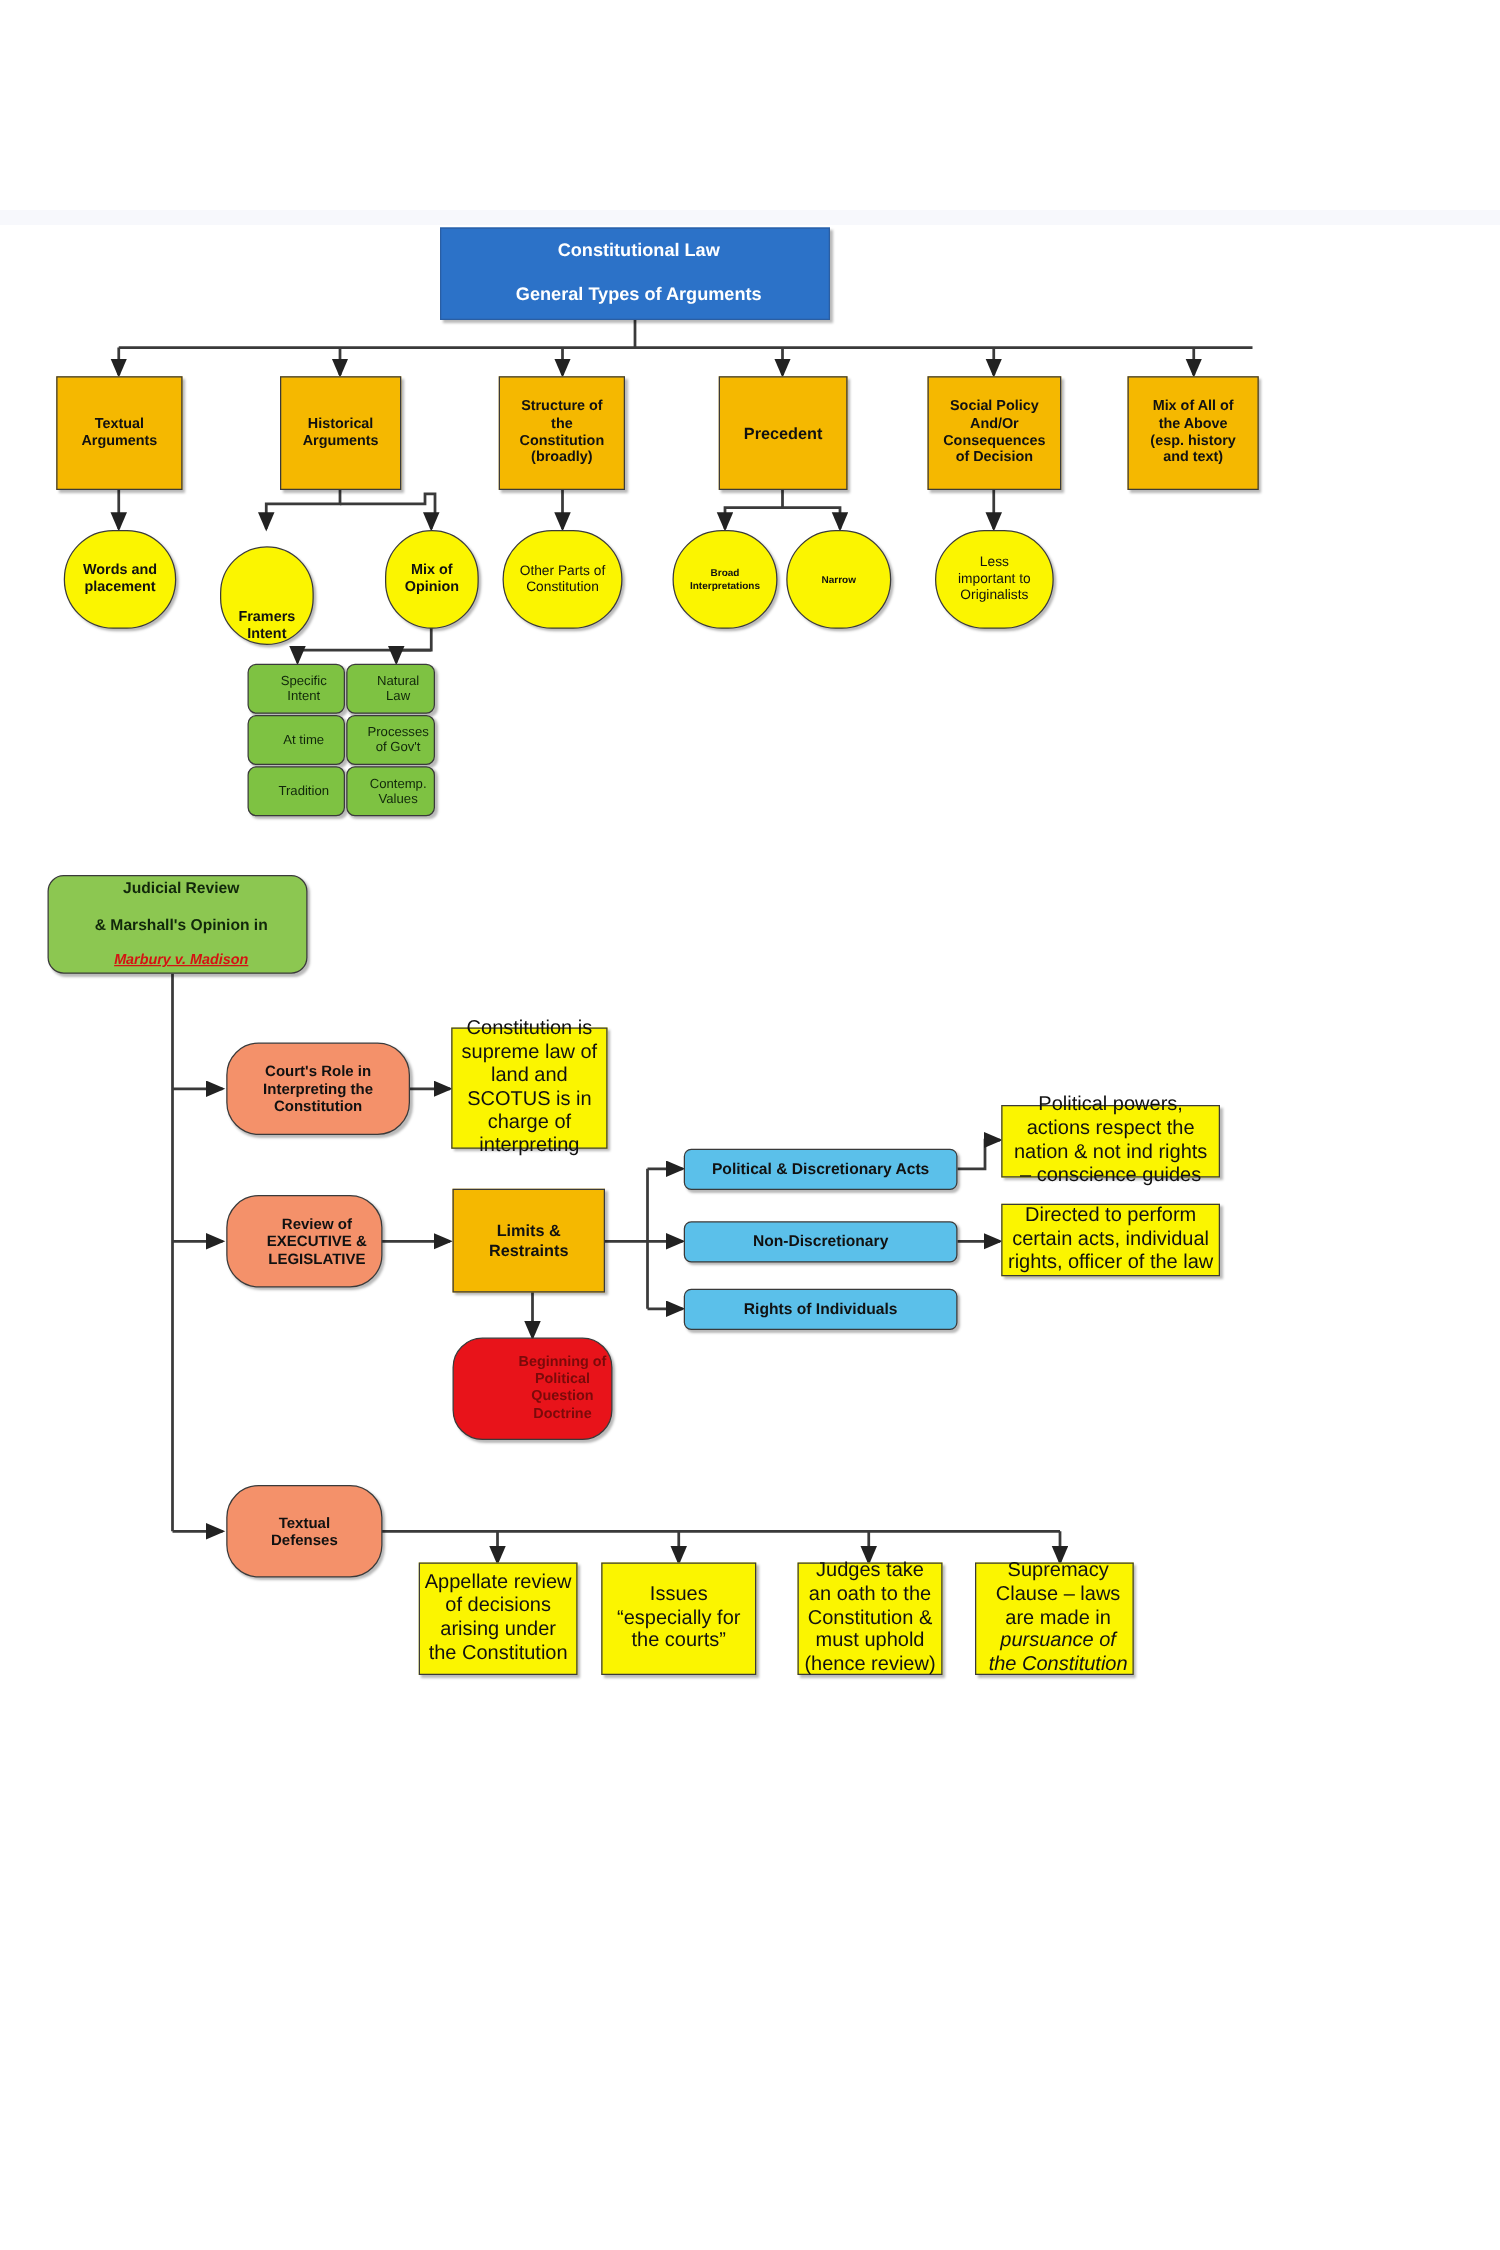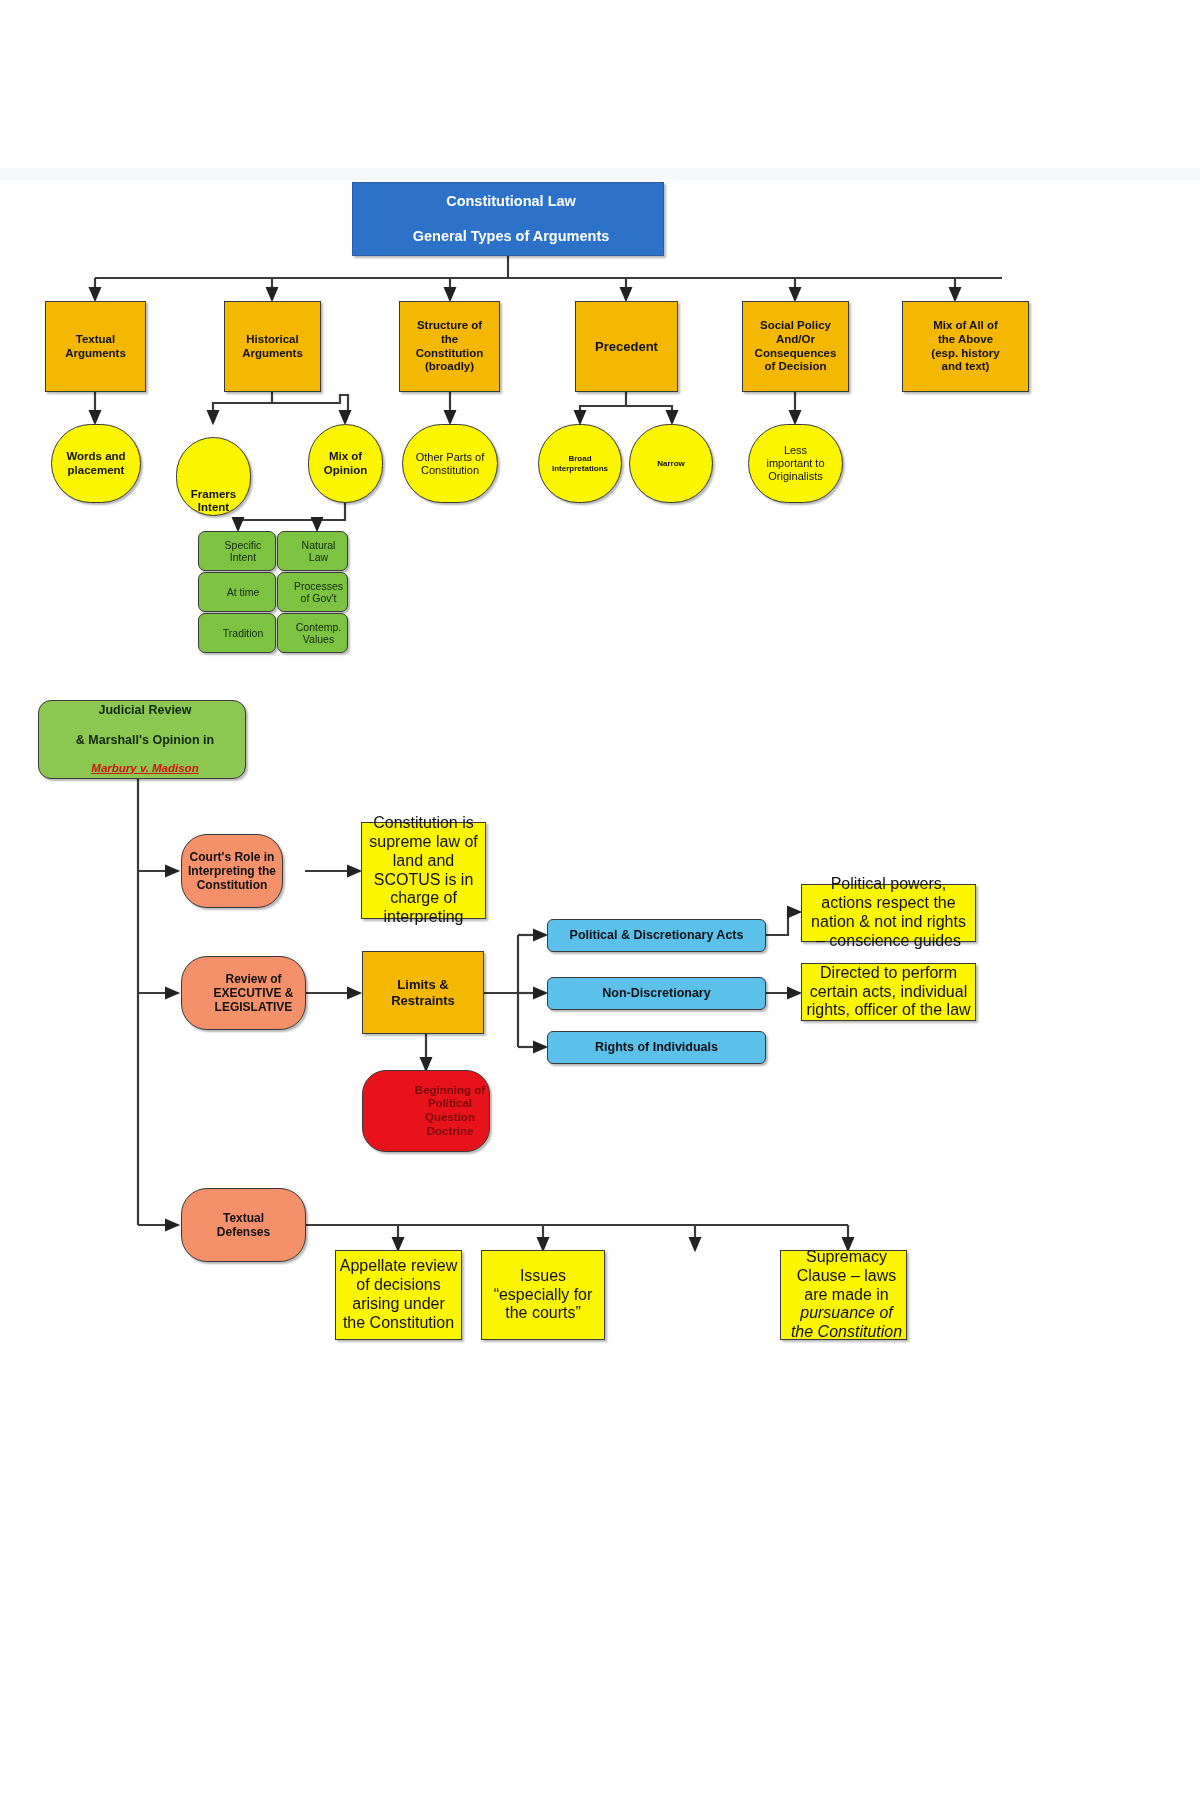--- a/index.html
+++ b/index.html
@@ -154,21 +154,21 @@
   </div>
   <div class="node orange-b" style="left:575px;top:301px;width:103px;height:91px;white-space:pre-line;">
     <span>Precedent</span>
   </div>
   <div class="node orange" style="left:742px;top:301px;width:107px;height:91px;white-space:pre-line;">
     <span>Social Policy
 And/Or
 Consequences
 of Decision</span>
   </div>
-  <div class="node orange" style="left:902px;top:301px;width:127px;height:91px;white-space:pre-line;">
+  <div class="node orange" style="left:902px;top:301px;width:105px;height:91px;white-space:pre-line;">
     <span>Mix of All of
 the Above
 (esp. history
 and text)</span>
   </div>
 
   <div class="node yellow-oval" style="left:51px;top:424px;width:90px;height:79px;white-space:pre-line;">
     <span>Words and
 placement</span>
   </div>
@@ -221,21 +221,21 @@
   </div>
 
   <div class="node green-round" style="left:38px;top:700px;width:208px;height:79px;">
     <span>
       <span>Judicial Review</span><br>
       <span>&amp; Marshall's Opinion in</span><br>
       <span class="mv">Marbury v. Madison</span>
     </span>
   </div>
 
-  <div class="node salmon" style="left:181px;top:834px;width:102px;height:74px;white-space:pre-line;">
+  <div class="node salmon" style="left:181px;top:834px;width:147px;height:74px;white-space:pre-line;">
     <span>Court's Role in
 Interpreting the
 Constitution</span>
   </div>
   <div class="node salmon" style="left:181px;top:956px;width:125px;height:74px;white-space:pre-line;padding-left:20px;">
     <span>Review of
 EXECUTIVE &amp;
 LEGISLATIVE</span>
   </div>
   <div class="node salmon" style="left:181px;top:1188px;width:125px;height:74px;white-space:pre-line;">
@@ -273,20 +273,23 @@
     <span>Beginning of
 Political Question
 Doctrine</span>
   </div>
 
   <div class="node yellow-box" style="left:335px;top:1250px;width:127px;height:90px;">
     <span>Appellate review of decisions arising under the Constitution</span>
   </div>
   <div class="node yellow-box" style="left:481px;top:1250px;width:124px;height:90px;">
     <span>Issues “especially for the courts”</span>
+  </div>
+  <div class="node yellow-box" style="left:638px;top:1250px;width:116px;height:90px;">
+    <span>Judges take an oath to the Constitution &amp; must uphold (hence review)</span>
   </div>
   <div class="node yellow-box" style="left:780px;top:1250px;width:127px;height:90px;">
     <span>
       <span>Supremacy Clause – laws are made in </span>
         <span class="ital">pursuance of the Constitution</span>
     </span>
   </div>
 
 </div>
 

